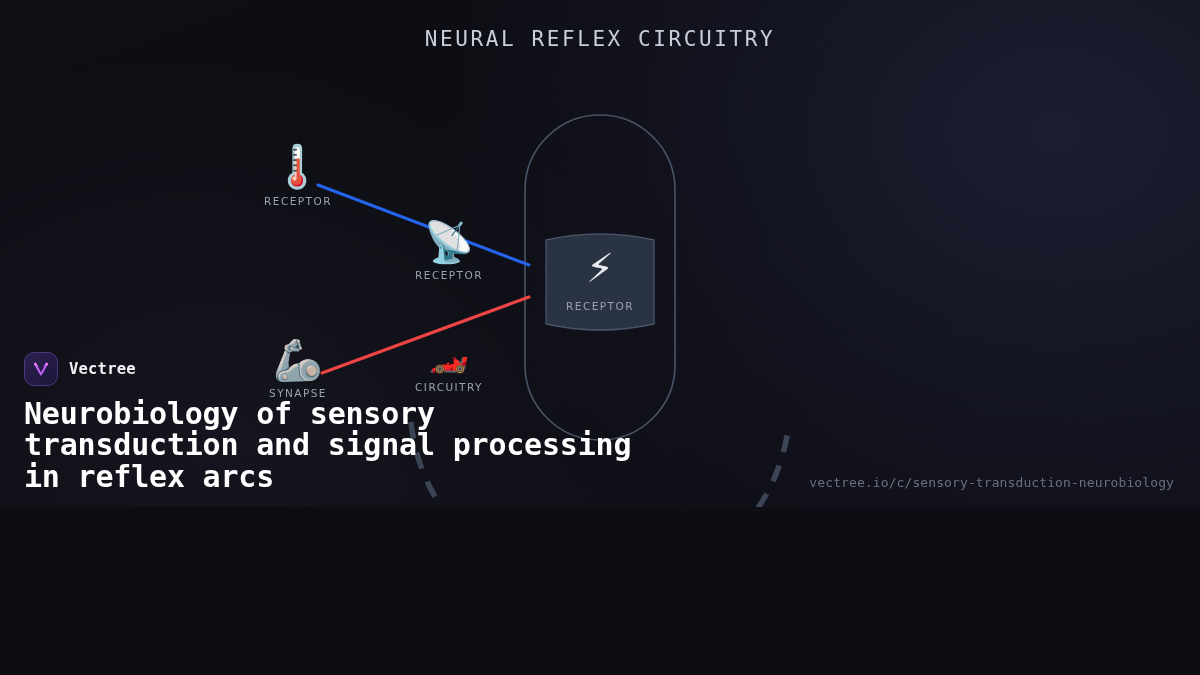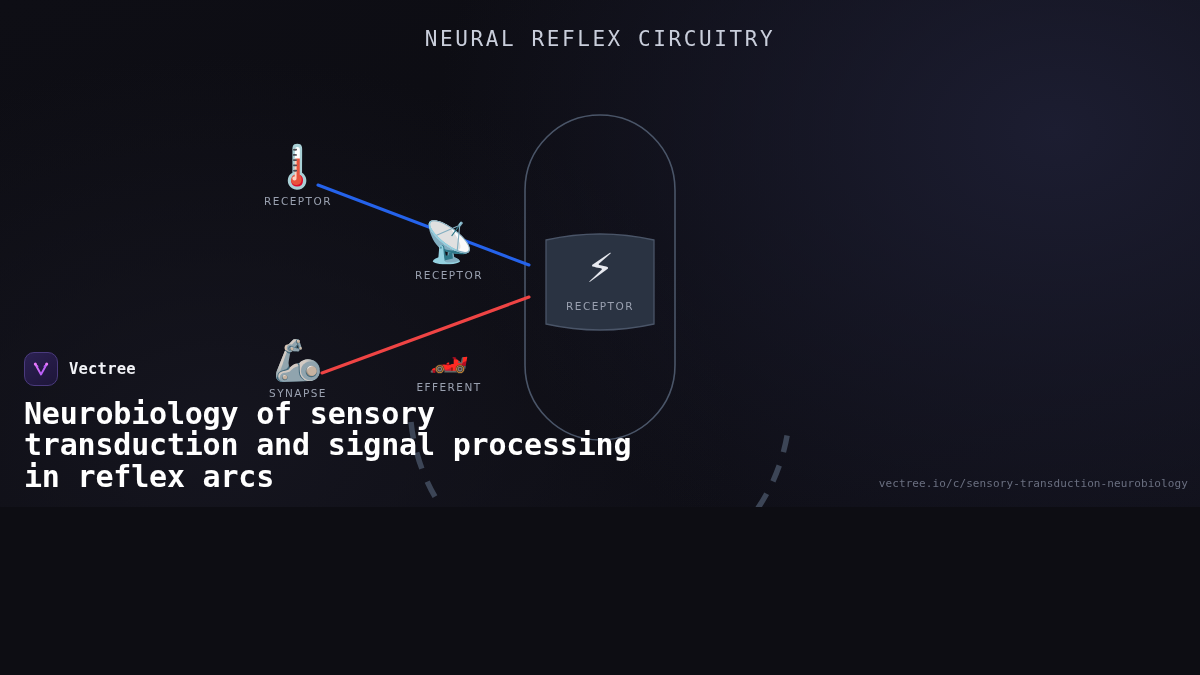--- a/index.html
+++ b/index.html
@@ -163,24 +163,24 @@
     font-size: 30px;
     font-weight: 700;
     line-height: 1.06;
     color: #ffffff;
     letter-spacing: -0.2px;
     white-space: pre-line;
     max-width: 760px;
   }
   #footer-url {
     position: absolute;
-    right: 12px;
+    right: 26px;
     bottom: 17px;
     font-family: "DejaVu Sans Mono", "Liberation Mono", monospace;
-    font-size: 11px;
+    font-size: 13px;
     color: #6a6f80;
     letter-spacing: 0.1px;
     white-space: nowrap;
   }
 </style>
 </head>
 <body>
 
 <div id="stage">
 
@@ -208,21 +208,21 @@
     <span class="caption">RECEPTOR</span>
   </div>
 
   <div class="node" id="node-effector">
     <span class="glyph">🦾</span>
     <span class="caption">SYNAPSE</span>
   </div>
 
   <div class="node" id="node-efferent">
     <span class="glyph">🏎️</span>
-    <span class="caption">EFFERENT</span>
+    <span class="caption">CIRCUITRY</span>
   </div>
 
   <div id="synapse-card">
     <svg class="card-shape" viewBox="0 0 116 112" preserveAspectRatio="none">
       <path d="M 4 14 Q 58 2 112 14 L 112 98 Q 58 110 4 98 Z" fill="#2a3342" stroke="#4a5568" stroke-width="1.3"></path>
     </svg>
     <div class="card-body">
       <span class="glyph">⚡</span>
       <span class="caption">RECEPTOR</span>
     </div>

